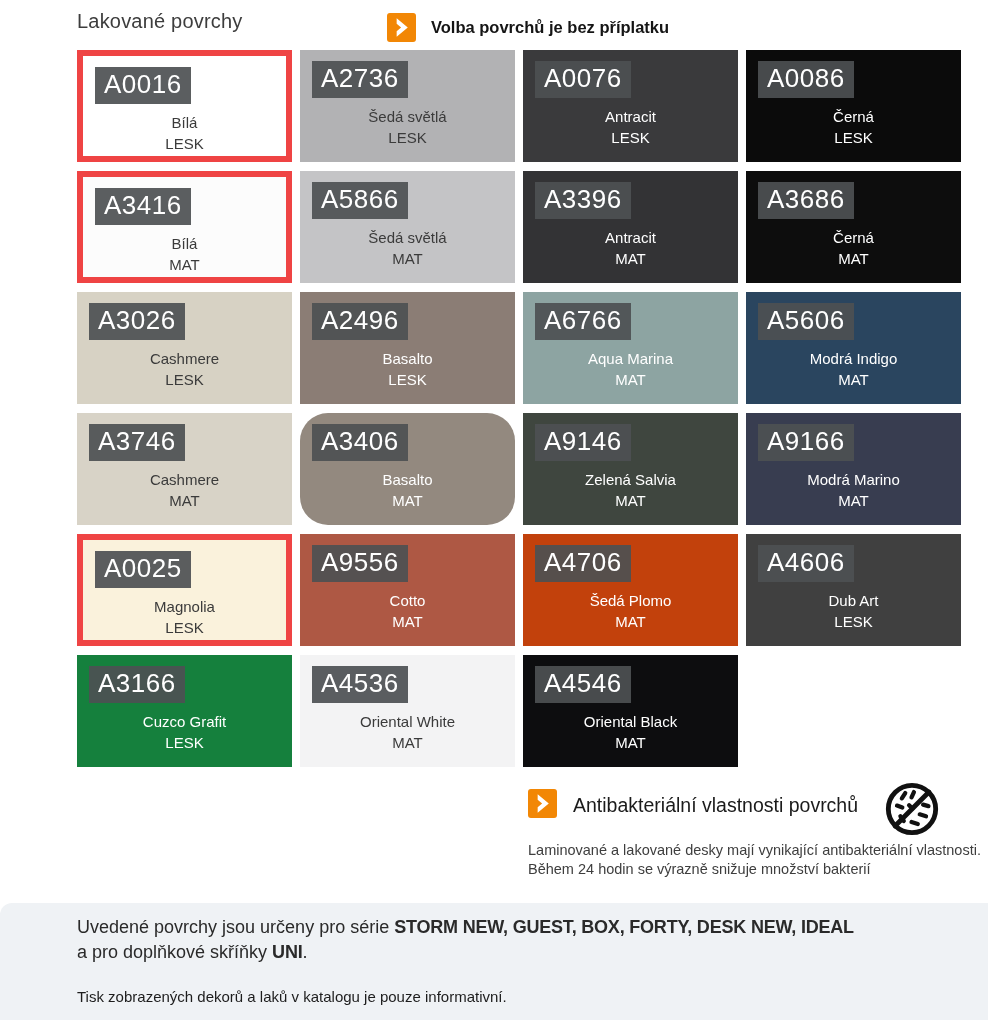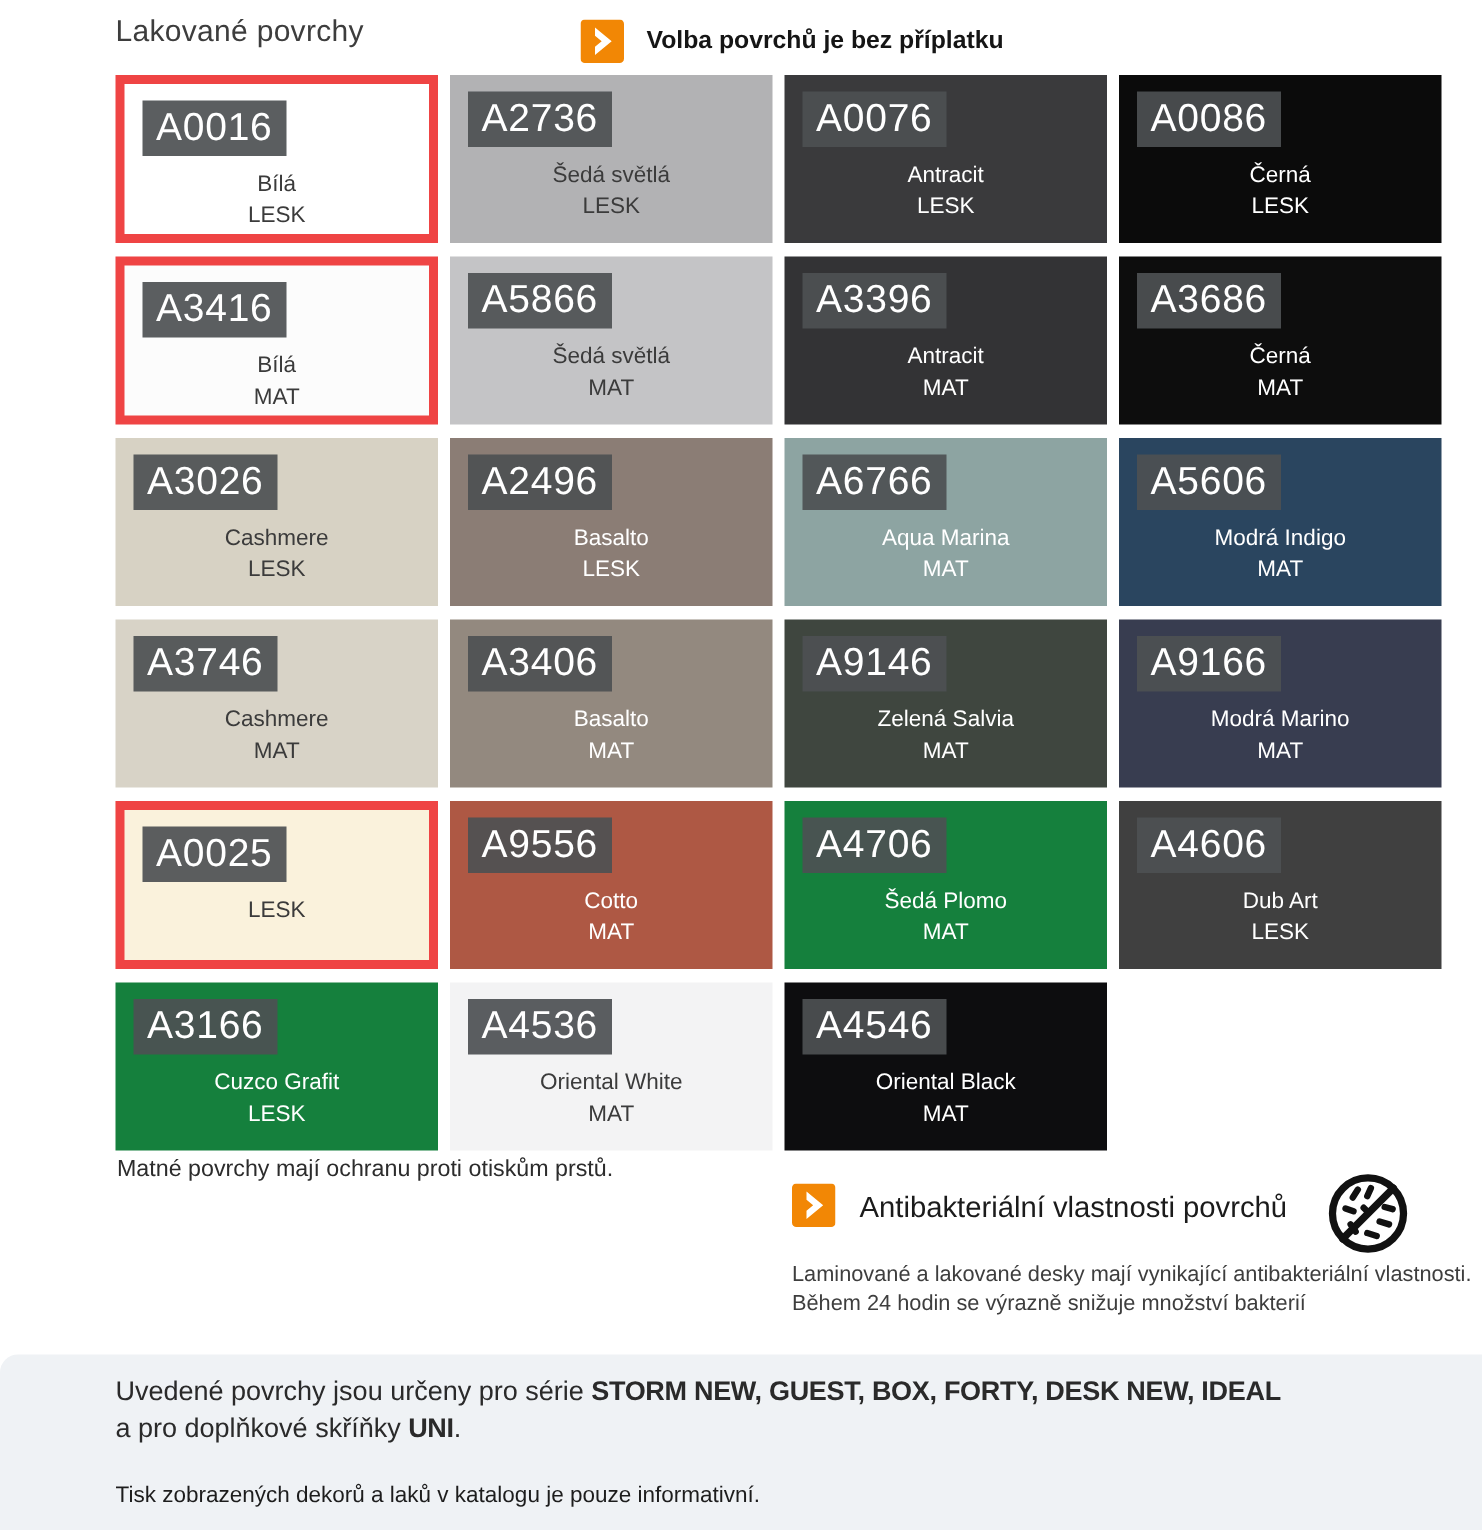--- a/index.html
+++ b/index.html
@@ -170,21 +170,21 @@
     </div>
 
     <div class="swatch" style="background: rgb(216, 211, 199); color: rgb(59, 59, 59);">
       <span class="code">A3746</span>
       <div class="label">
         <div class="name">Cashmere</div>
         <div class="finish">MAT</div>
       </div>
     </div>
 
-    <div class="swatch" style="background: rgb(147, 137, 127); color: rgb(255, 255, 255);">
+    <div class="swatch" style="background: rgb(147, 137, 127); color: rgb(255, 255, 255); border-radius: 28px;">
       <span class="code">A3406</span>
       <div class="label">
         <div class="name">Basalto</div>
         <div class="finish">MAT</div>
       </div>
     </div>
 
     <div class="swatch" style="background: rgb(63, 70, 63); color: rgb(255, 255, 255);">
       <span class="code">A9146</span>
       <div class="label">
@@ -197,33 +197,34 @@
       <span class="code">A9166</span>
       <div class="label">
         <div class="name">Modrá Marino</div>
         <div class="finish">MAT</div>
       </div>
     </div>
 
     <div class="swatch bordered" style="background: rgb(250, 242, 220); color: rgb(59, 59, 59);">
       <span class="code">A0025</span>
       <div class="label">
+        <div class="name">Magnolia</div>
         <div class="finish">LESK</div>
       </div>
     </div>
 
     <div class="swatch" style="background: rgb(174, 88, 68); color: rgb(255, 255, 255);">
       <span class="code">A9556</span>
       <div class="label">
         <div class="name">Cotto</div>
         <div class="finish">MAT</div>
       </div>
     </div>
 
-    <div class="swatch" style="background: #15803d; color: rgb(255, 255, 255);">
+    <div class="swatch" style="background: #c2410c; color: rgb(255, 255, 255);">
       <span class="code">A4706</span>
       <div class="label">
         <div class="name">Šedá Plomo</div>
         <div class="finish">MAT</div>
       </div>
     </div>
 
     <div class="swatch tex-wood" style="background: #404040; color: rgb(255, 255, 255);">
       <span class="code">A4606</span>
       <div class="label">
@@ -250,21 +251,20 @@
 
     <div class="swatch tex-marble-black" style="background: rgb(13, 13, 15); color: rgb(255, 255, 255);">
       <span class="code">A4546</span>
       <div class="label">
         <div class="name">Oriental Black</div>
         <div class="finish">MAT</div>
       </div>
     </div>
   </div>
 
-  <p class="note">Matné povrchy mají ochranu proti otiskům prstů.</p>
 
   <span class="chev anti-chev">
     <svg width="29" height="29" viewBox="0 0 30 30">
       <rect width="30" height="30" rx="3" fill="#F28705"></rect>
       <path d="M10 5.5 L21.5 15 L10 24.5 L10 18.8 L14.6 15 L10 11.2 Z" fill="#fff"></path>
     </svg>
   </span>
   <span class="anti-heading">Antibakteriální vlastnosti povrchů</span>
   <span class="nobact">
     <svg width="58" height="58" viewBox="0 0 60 60" fill="none" stroke="#111" stroke-linecap="round">

